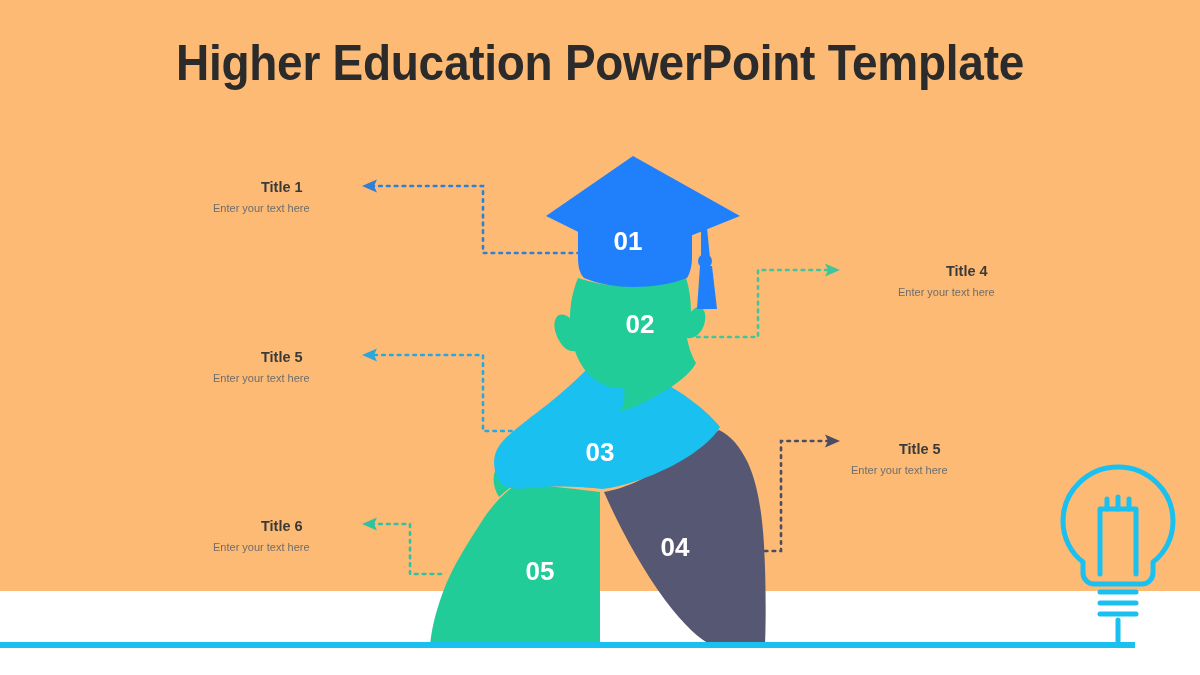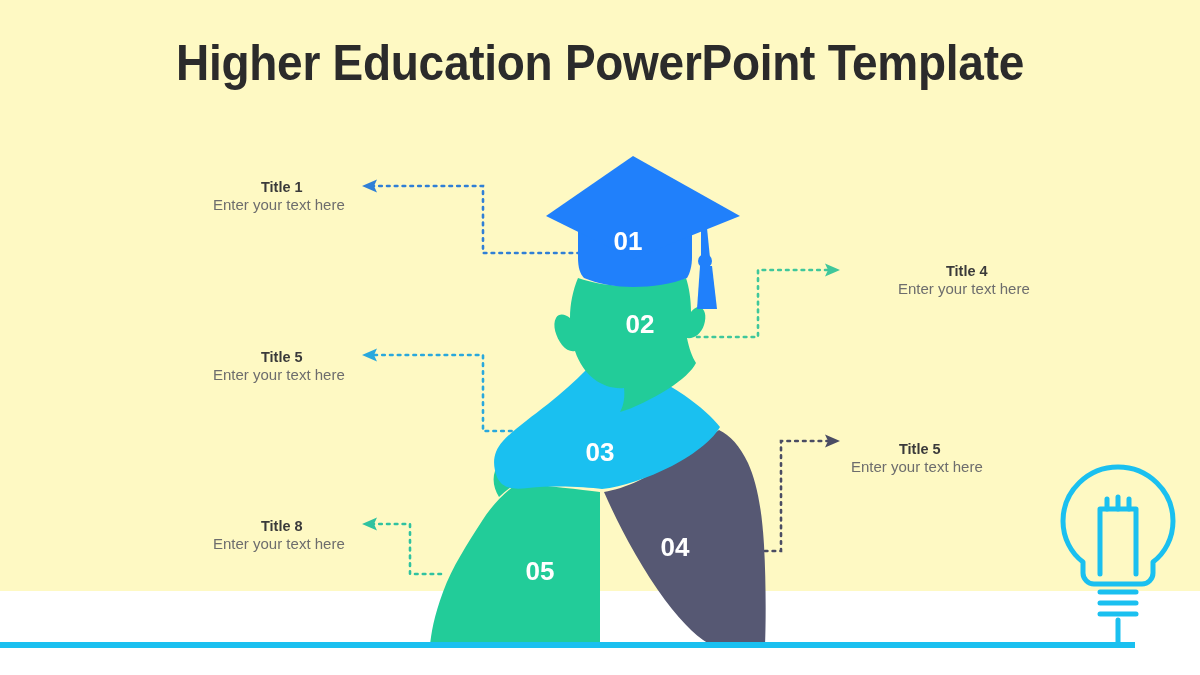--- a/index.html
+++ b/index.html
@@ -7,21 +7,21 @@
   body {
     background:#ffffff;
     font-family:"Liberation Sans", sans-serif;
     overflow:hidden;
     position:relative;
   }
   #slide {
     position:absolute;
     left:0; top:0;
     width:1200px; height:591px;
-    background:#fef9c3;
+    background:#fdba74;
   }
 
   
   #slide-title {
     position:absolute;
     left:0; top:36px;
     width:1200px;
     text-align:center;
     font-size:50px;
     font-weight:bold;
@@ -37,24 +37,25 @@
   .label-block { position:absolute; white-space:nowrap; }
   .label-block .lbl-title {
     font-size:14.5px;
     font-weight:bold;
     color:#3a3a3a;
     letter-spacing:0px;
     line-height:1.25;
     margin-left:48px;
   }
   .label-block .lbl-sub {
-    font-size:15px;
+    font-size:11px;
     font-weight:normal;
     color:#6d6d6d;
     line-height:1.25;
+    margin-top:6px;
   }
   .label-left  { text-align:left; }
   .label-right { text-align:left; }
 
   #label-1 { left:213px; top:178px; }
   #label-2 { left:213px; top:348px; }
   #label-3 { left:213px; top:517px; }
   #label-4 { left:898px; top:262px; }
   #label-5 { left:851px; top:440px; }
 
@@ -233,21 +234,21 @@
     <div class="lbl-title">Title 1</div>
     <div class="lbl-sub">Enter your text here</div>
   </div>
 
   <div class="label-block label-left" id="label-2">
     <div class="lbl-title">Title 5</div>
     <div class="lbl-sub">Enter your text here</div>
   </div>
 
   <div class="label-block label-left" id="label-3">
-    <div class="lbl-title">Title 8</div>
+    <div class="lbl-title">Title 6</div>
     <div class="lbl-sub">Enter your text here</div>
   </div>
 
   <div class="label-block label-right" id="label-4">
     <div class="lbl-title">Title 4</div>
     <div class="lbl-sub">Enter your text here</div>
   </div>
 
   <div class="label-block label-right" id="label-5">
     <div class="lbl-title">Title 5</div>

